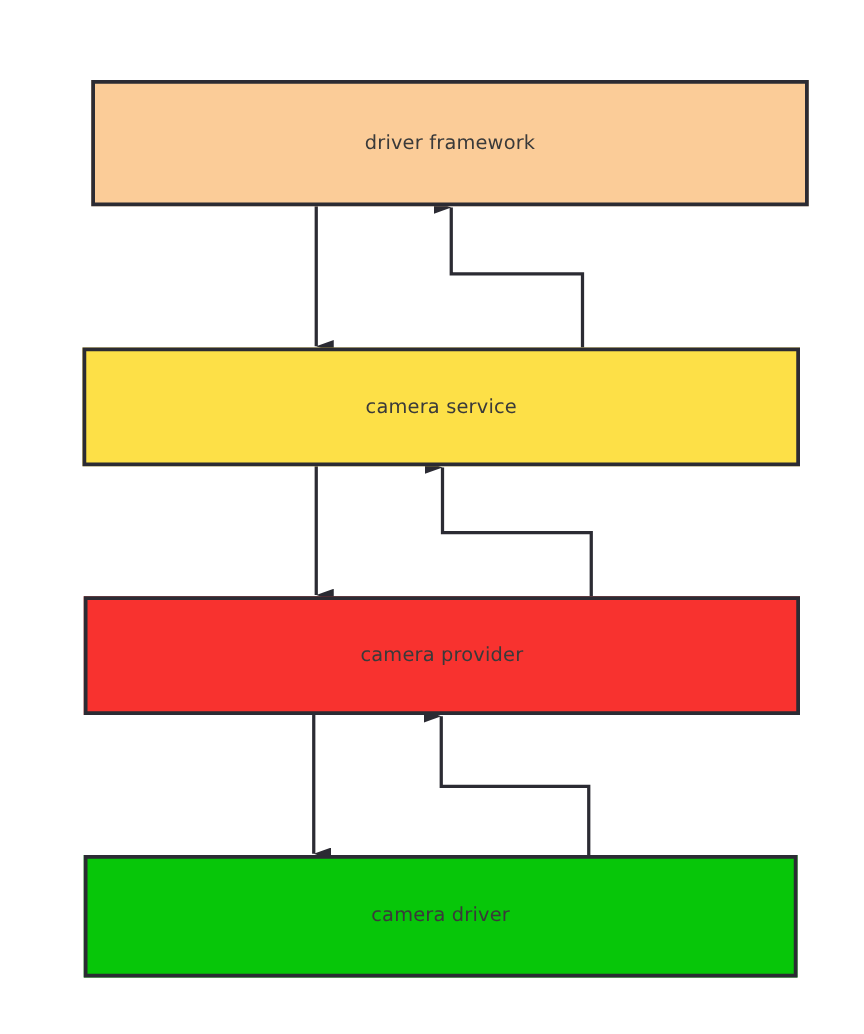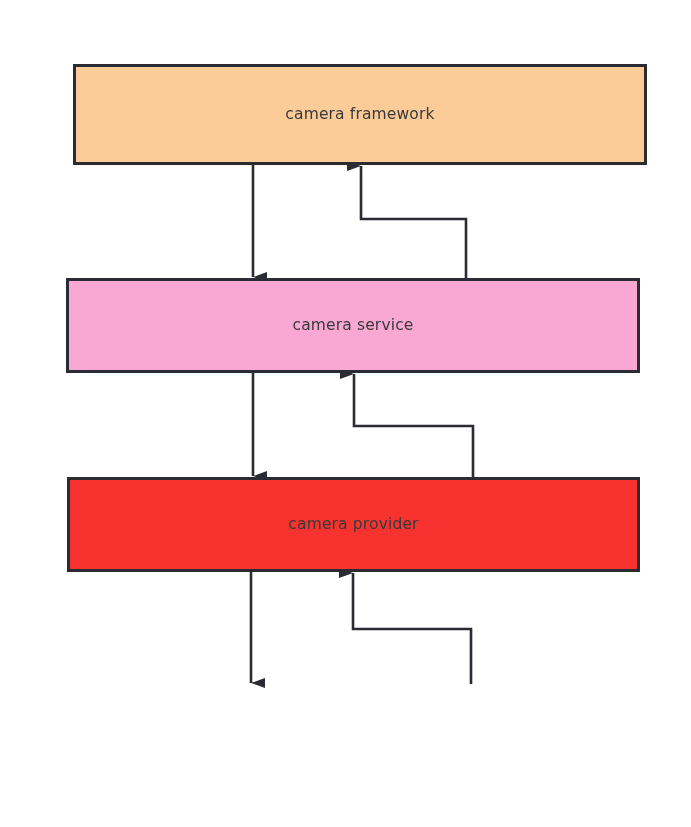--- a/index.html
+++ b/index.html
@@ -67,25 +67,28 @@
     <line x1="253" y1="373" x2="253" y2="476" stroke="#2b2b33" stroke-width="2.6" marker-end="url(#arrow-down)"></line>
 
     <path d="M473,477 L473,426 L354,426 L354,374" fill="none" stroke="#2b2b33" stroke-width="2.6" stroke-linejoin="miter" marker-end="url(#arrow-up)"></path>
 
     <line x1="251" y1="572" x2="251" y2="683" stroke="#2b2b33" stroke-width="2.6" marker-end="url(#arrow-down)"></line>
 
     <path d="M471,684 L471,629 L353,629 L353,573" fill="none" stroke="#2b2b33" stroke-width="2.6" stroke-linejoin="miter" marker-end="url(#arrow-up)"></path>
   </svg>
 
   <div class="layer-box" style="left: 73px; top: 64px; width: 574px; height: 101px; background: rgb(251, 204, 152); border-color: rgb(43, 43, 51);">
-    <span class="layer-label" style="color: rgb(58, 58, 58);">camera framework</span>
+    <span class="layer-label" style="color: rgb(58, 58, 58);">driver framework</span>
   </div>
 
-  <div class="layer-box" style="left: 66px; top: 278px; width: 574px; height: 95px; background: #f9a8d4; border-color: rgb(43, 43, 51);">
+  <div class="layer-box" style="left: 66px; top: 278px; width: 574px; height: 95px; background: #fde047; border-color: rgb(43, 43, 51);">
     <span class="layer-label" style="color: rgb(58, 58, 58);">camera service</span>
   </div>
 
   <div class="layer-box" style="left: 67px; top: 477px; width: 573px; height: 95px; background: rgb(248, 50, 47); border-color: rgb(43, 43, 51); justify-content: center;">
     <span class="layer-label" style="color: rgb(58, 58, 58);">camera provider</span>
   </div>
 
+  <div class="layer-box" style="left: 67px; top: 684px; width: 571px; height: 98px; background: rgb(7, 198, 9); border-color: rgb(43, 43, 51);">
+    <span class="layer-label" style="color: rgb(58, 58, 58);">camera driver</span>
+  </div>
 
 </div>
 
 </body></html>

